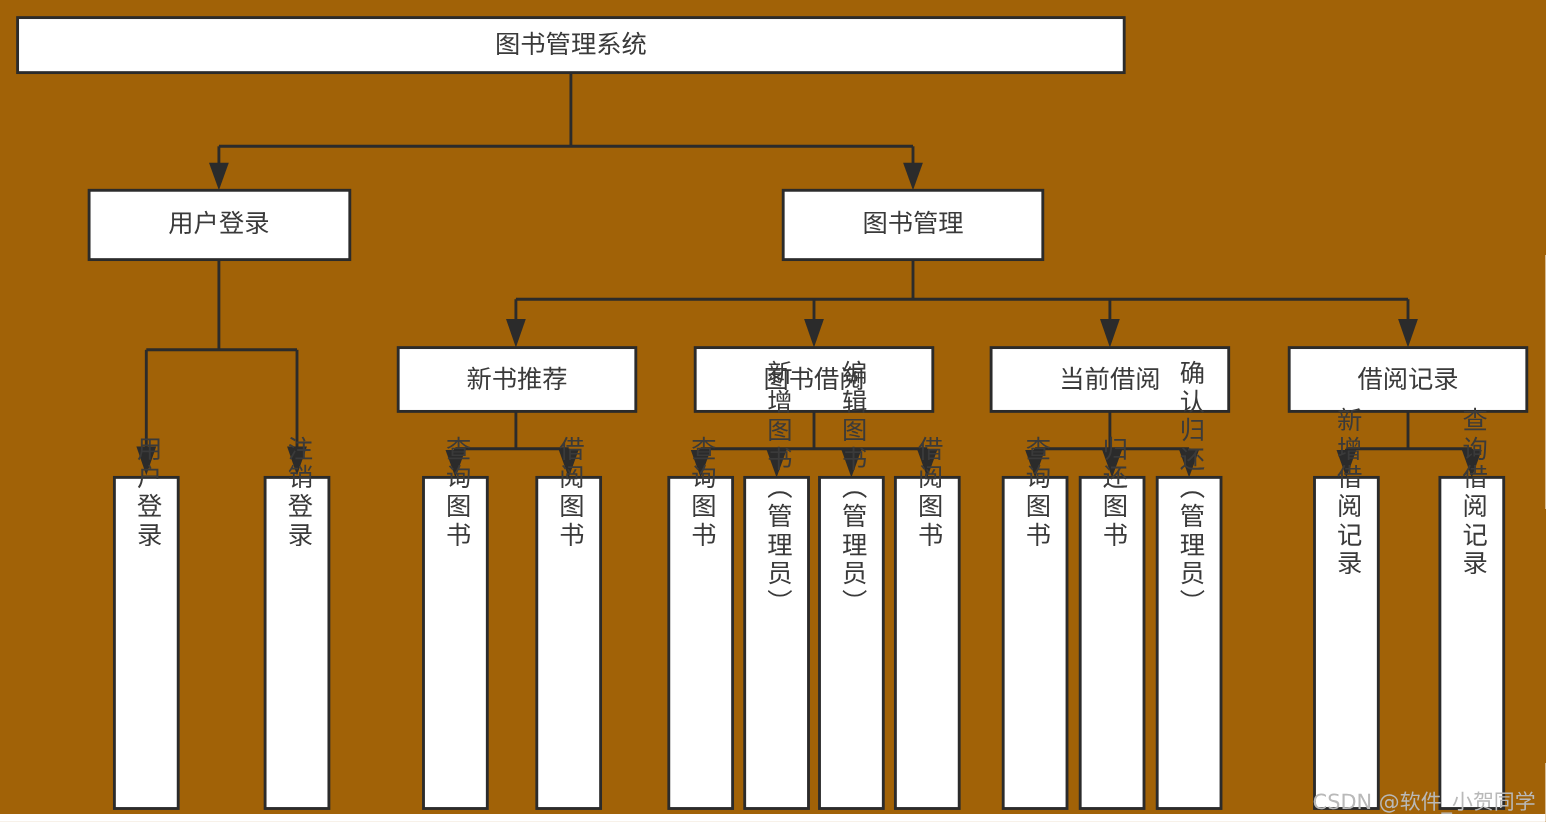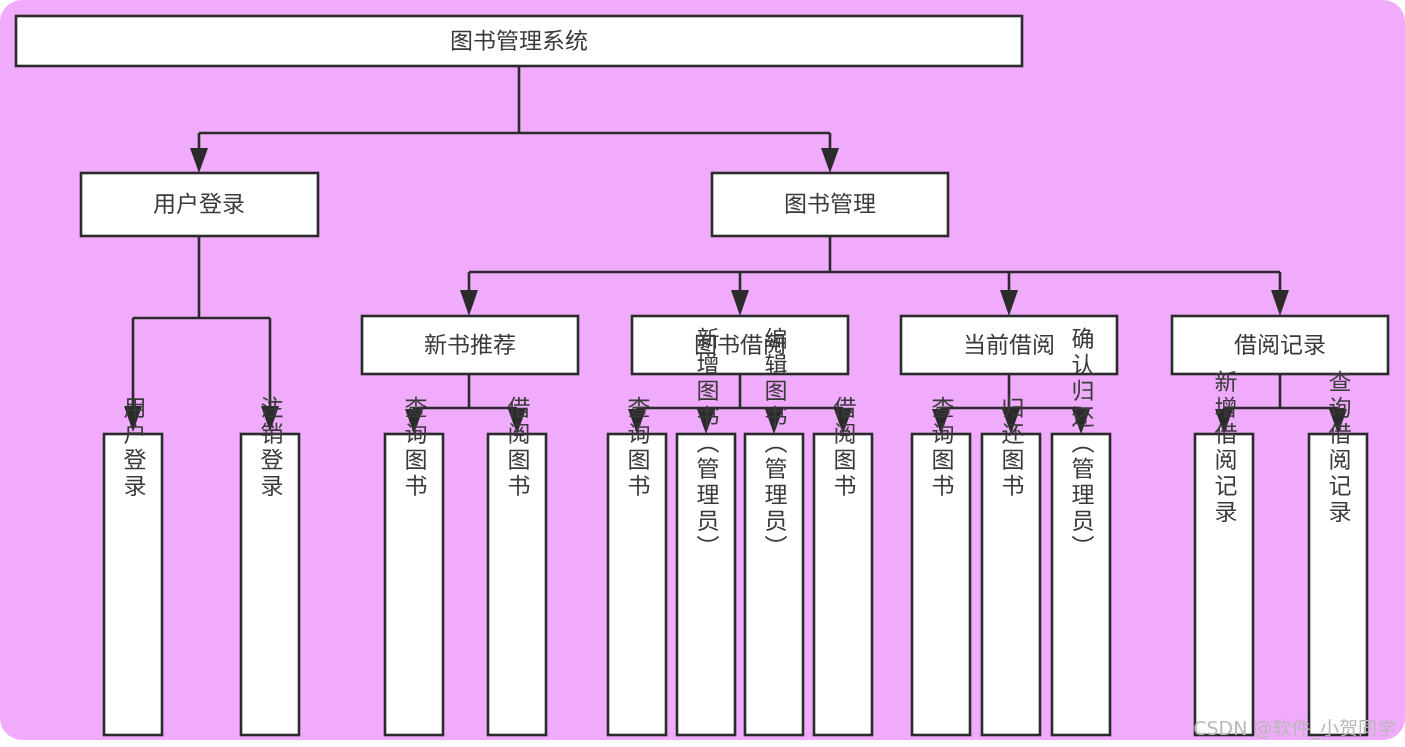--- a/index.html
+++ b/index.html
@@ -11,22 +11,21 @@
   body {
     width: 1405px;
     height: 747px;
     overflow: hidden;
     font-family: "DejaVu Sans", "Liberation Sans", sans-serif;
   }
   #diagram-root {
     position: relative;
     width: 1405px;
     height: 740px;
-    background: #f0abfc;
-    border-radius: 22px;
+    background: #a16207;
   }
   svg#diagram-svg {
     display: block;
     width: 1405px;
     height: 747px;
   }
   .node-box {
     fill: #ffffff;
     stroke: #2b2b2b;
     stroke-width: 2.6;

